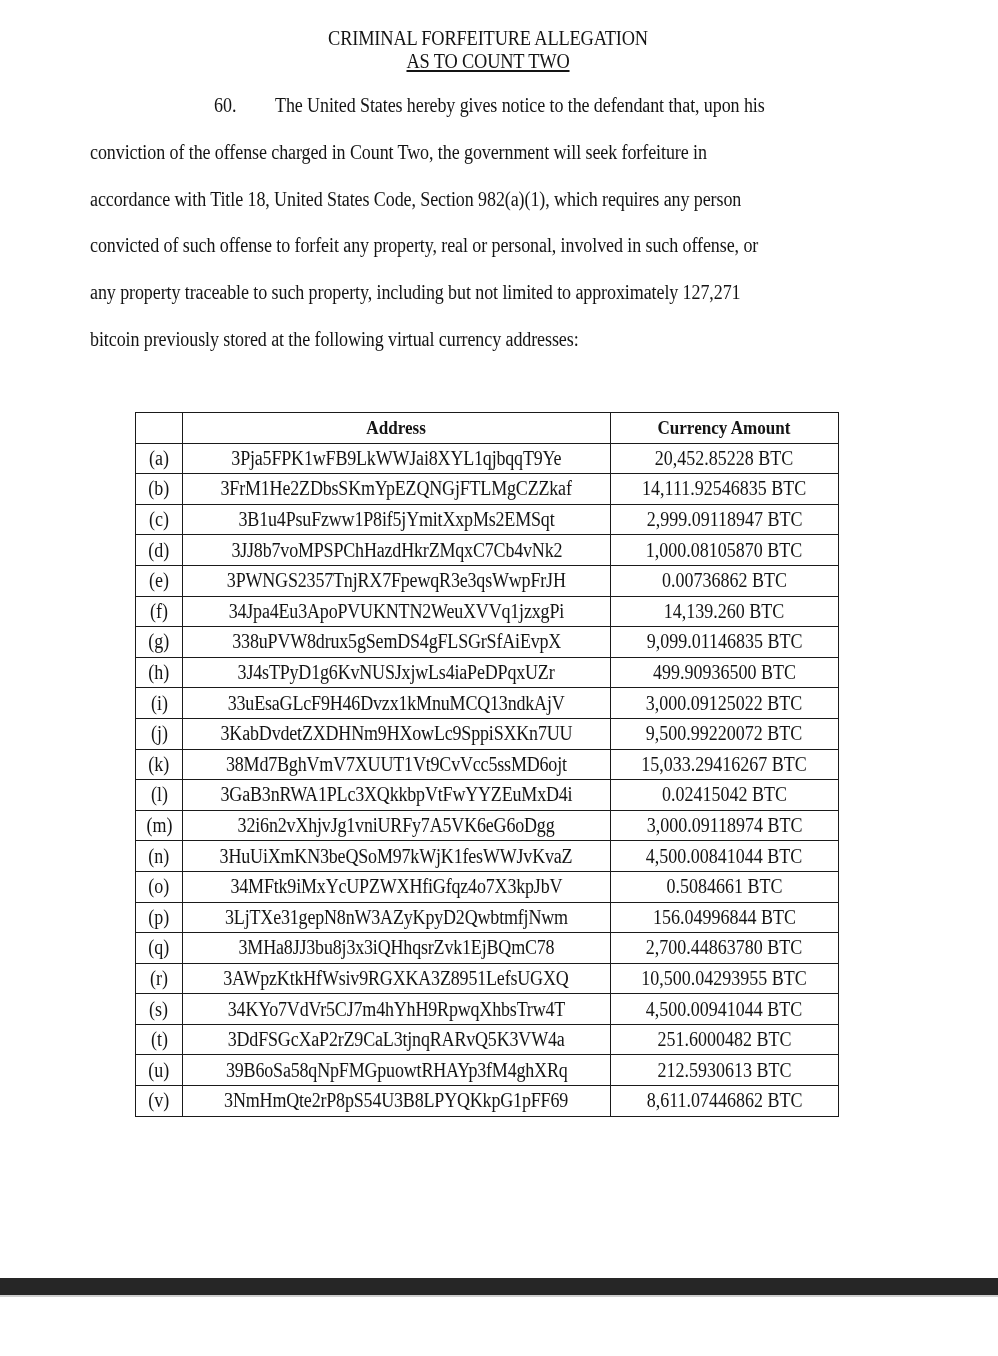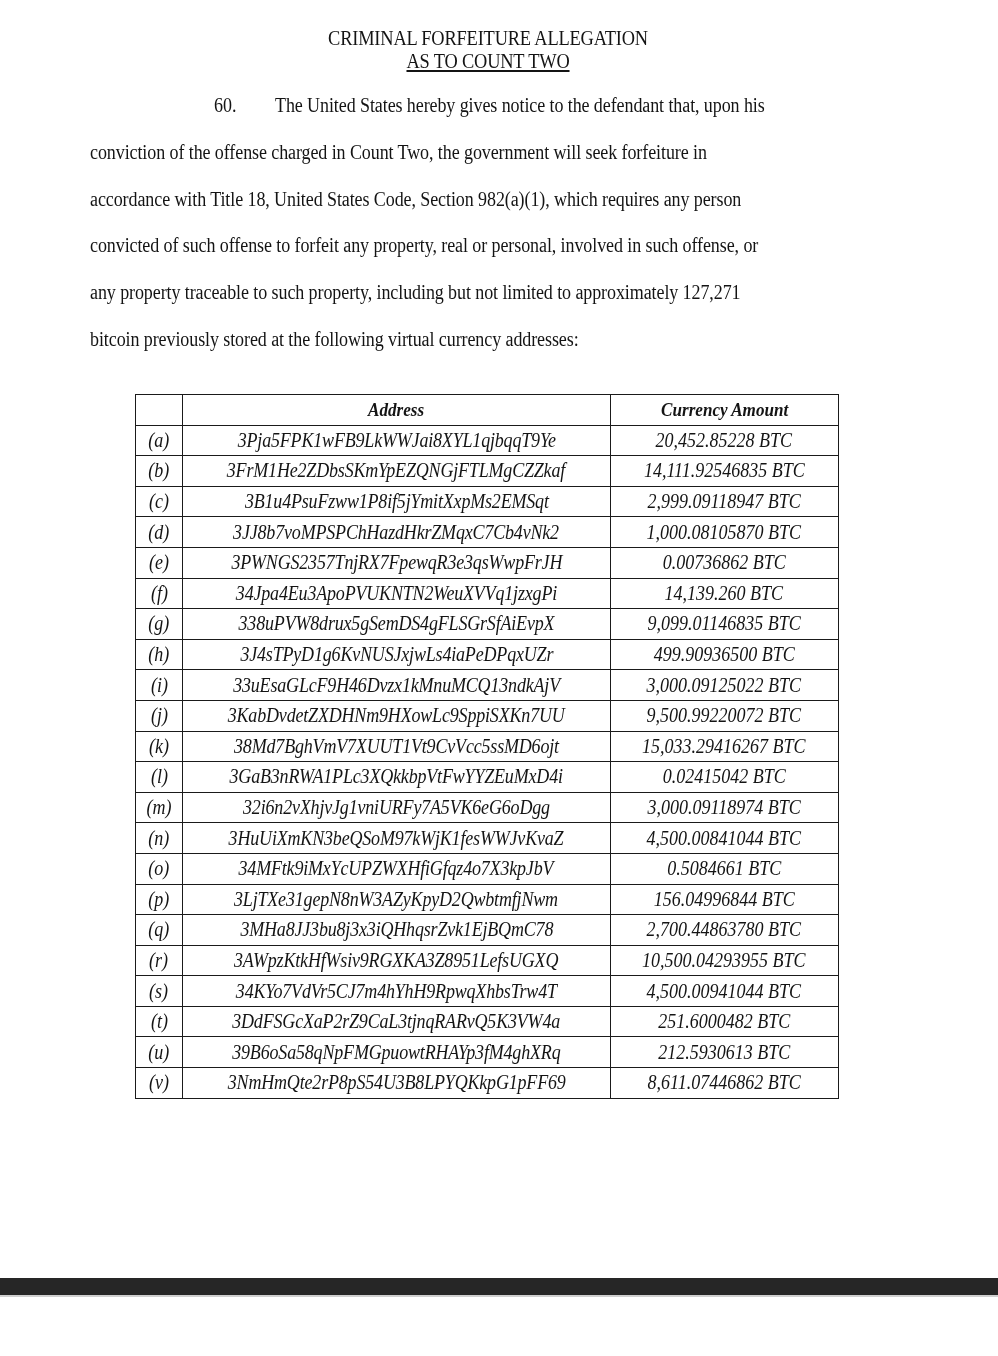--- a/index.html
+++ b/index.html
@@ -48,26 +48,25 @@
       left: 214px;
       top: 94px;
       font-size: 20px;
       transform: scaleX(0.9);
       transform-origin: left center;
     }
 
     table.addr-table {
       position: absolute;
       left: 135px;
-      top: 394px;
+      top: 412px;
       width: 704px;
       border-collapse: collapse;
       table-layout: fixed;
       font-size: 20px;
-      font-style: italic;
     }
     table.addr-table td, table.addr-table th {
       border: 1.6px solid #1a1a1a;
       height: 29.6px;
       padding: 0;
       text-align: center;
       vertical-align: middle;
       white-space: nowrap;
       overflow: hidden;
     }

